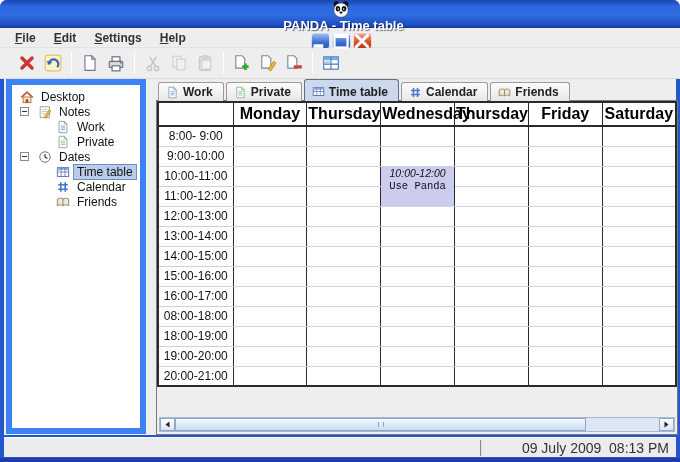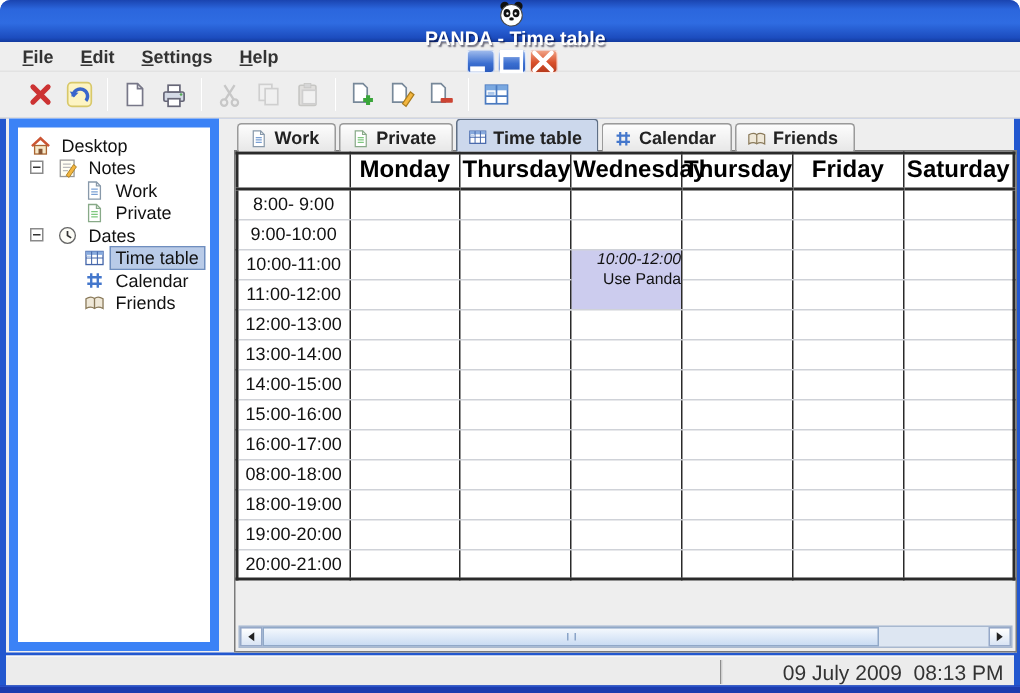--- a/index.html
+++ b/index.html
@@ -57,23 +57,23 @@
   .tabpanel{position:absolute;left:0;right:0;top:21px;bottom:0;border:1px solid #7a7a7a;
     background:#eeeeee;z-index:1;}
   
   table.tt{border-collapse:collapse;width:100%;table-layout:fixed;background:#fff;
     border:2px solid #2a2a2a;}
   table.tt th{border:1px solid #2a2a2a;border-bottom:2px solid #2a2a2a;height:24px;
     font-size:16px;font-weight:bold;color:#000;background:#fff;}
   table.tt td{border-right:1px solid #2a2a2a;border-bottom:1px solid #cfd2d8;height:20px;
     font-size:12px;color:#111;padding:0;}
   td.time{text-align:center;border-right:2px solid #2a2a2a;}
-  td.event{background:#ccccee;vertical-align:top;text-align:right;padding:1px 4px;color:#15153a;}
+  td.event{background:#ccccee;vertical-align:top;text-align:center;padding:1px 4px;color:#15153a;}
   .ev-time{display:block;font-style:italic;font-size:10.5px;line-height:13px;}
-  .ev-title{display:block;font-size:10.5px;line-height:13px;}
+  .ev-title{display:block;font-size:10.5px;line-height:13px;font-family:Liberation Mono, monospace;}
   
   .hscroll{position:absolute;left:2px;right:2px;bottom:2px;height:15px;background:#dde6f2;
     border:1px solid #a8b8cf;}
   .sb-arrow{position:absolute;top:0;bottom:0;width:15px;background:linear-gradient(180deg,#fff,#d9e4f4);
     border:1px solid #95a8c8;display:flex;align-items:center;justify-content:center;}
   .sb-arrow.left{left:0;} .sb-arrow.right{right:0;}
   .sb-arrow svg{width:7px;height:7px;}
   .sb-thumb{position:absolute;top:0;bottom:0;left:15px;width:80%;
     background:linear-gradient(180deg,#f4f8fd,#cadcf3);border:1px solid #90a8c8;}
   .sb-grip{position:absolute;left:50%;top:3px;bottom:3px;width:6px;margin-left:-3px;

